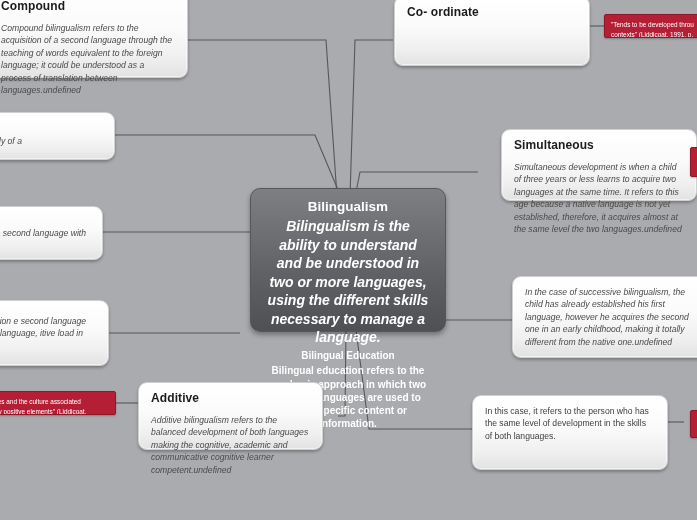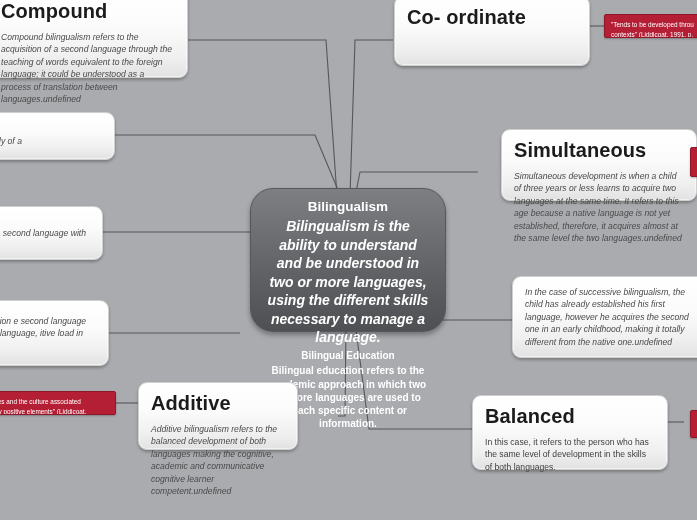--- a/index.html
+++ b/index.html
@@ -28,21 +28,21 @@
   .node {
     position: absolute;
     box-sizing: border-box;
     border-radius: 9px;
     background: linear-gradient(to bottom, #ffffff 0%, #fbfbfb 42%, #efefef 78%, #e2e2e2 100%);
     border: 1px solid #cfcfcf;
     box-shadow: 0 2px 3px rgba(0,0,0,0.28), 0 0 0 1px rgba(255,255,255,0.5) inset;
     padding: 9px 12px 10px 12px;
   }
   .node .title {
-    font-size: 20px;
+    font-size: 12px;
     font-weight: bold;
     color: #1b1b1b;
     letter-spacing: 0.1px;
     margin: 0 0 8px 0;
     line-height: 1.15;
   }
   .node .body {
     font-size: 8.6px;
     font-style: italic;
     color: #4a4a4a;
@@ -137,21 +137,21 @@
 
       <path d="M 604 26 L 585 26"></path>
 
       <path d="M 115 403 L 138 403"></path>
 
       <path d="M 684 158 L 668 158"></path>
       <path d="M 684 422 L 668 422"></path>
     </g>
   </svg>
 
-  <div id="central" style="left:250px; top:188px; width:196px; height:144px;border-radius:23px;">
+  <div id="central" style="left:250px; top:188px; width:196px; height:144px;">
     <div class="c-title">Bilingualism</div>
     <div class="c-body">Bilingualism is the ability to understand and be understood in two or more languages, using the different skills necessary to manage a language.</div>
     <div class="c-title2">Bilingual Education</div>
     <div class="c-body2">Bilingual education refers to the academic approach in which two or more languages are used to teach specific content or information.</div>
   </div>
 
   <div class="node" style="left:-12px; top:-10px; width:200px; height:88px;">
     <div class="title">Compound</div>
     <div class="body">Compound bilingualism refers to the acquisition of a second language through the teaching of words equivalent to the foreign language; it could be understood as a process of translation between languages.undefined</div>
   </div>
@@ -163,25 +163,24 @@
   <div class="node" style="left:501px; top:129px; width:196px; height:72px;">
     <div class="title">Simultaneous</div>
     <div class="body">Simultaneous development is when a child of three years or less learns to acquire two languages at the same time. It refers to this age because a native language is not yet established, therefore, it acquires almost at the same level the two languages.undefined</div>
   </div>
 
   <div class="node" style="left:512px; top:276px; width:196px; height:82px;">
     <div class="body">In the case of successive bilingualism, the child has already established his first language, however he acquires the second one in an early childhood, making it totally different from the native one.undefined</div>
   </div>
 
   <div class="node plainbody" style="left:472px; top:395px; width:196px; height:75px;">
-    <div class="title">Balanced</div>
     <div class="body">In this case, it refers to the person who has the same level of development in the skills of both languages.</div>
   </div>
 
-  <div class="node" style="left:138px; top:382px; width:160px; height:68px;">
+  <div class="node" style="left:138px; top:382px; width:185px; height:68px;">
     <div class="title">Additive</div>
     <div class="body">Additive bilingualism refers to the balanced development of both languages making the cognitive, academic and communicative cognitive learner competent.undefined</div>
   </div>
 
   <div class="node" style="left:-100px; top:112px; width:215px; height:48px; padding-top:22px;">
     <div class="body">efers to the formal study of a</div>
   </div>
 
   <div class="node" style="left:-100px; top:206px; width:203px; height:54px; padding-top:20px;">
     <div class="body">to the interaction and a second language with</div>

